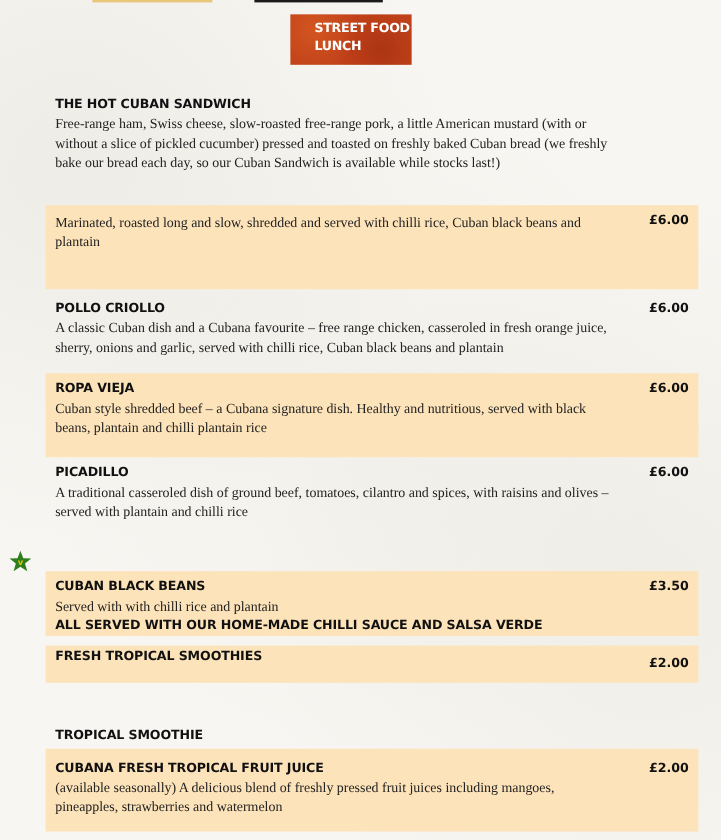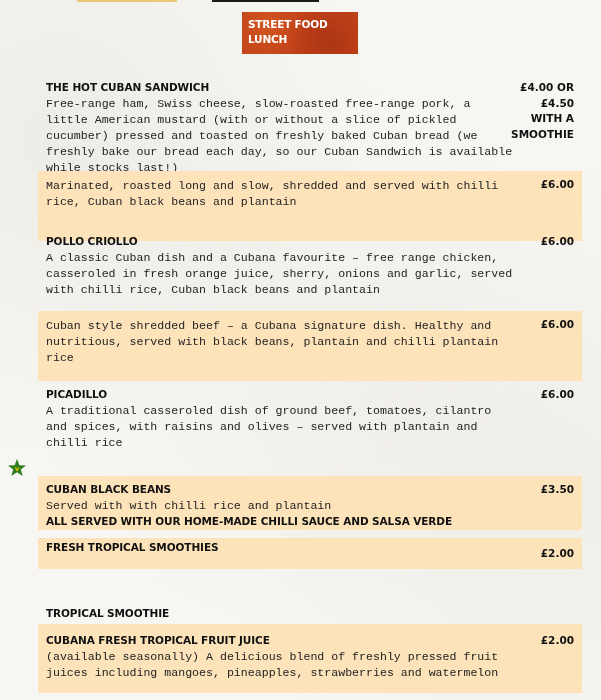--- a/index.html
+++ b/index.html
@@ -11,41 +11,41 @@
       radial-gradient(circle at 90% 70%, rgba(225,222,214,0.35) 0, transparent 45%),
       radial-gradient(circle at 50% 50%, rgba(235,233,226,0.4) 0, transparent 60%);
     font-family: "DejaVu Sans", sans-serif;
     color: #222;
   }
   .top-tab { position: absolute; top: 0; height: 2px; }
   .top-tab.gold { left: 77px; width: 100px; background: #e9c77a; }
   .top-tab.dark { left: 212px; width: 107px; background: #1a1a1a; }
 
   .section-badge {
-    position: absolute; left: 242px; top: 12px; width: 116px; height: 42px;
+    position: absolute; left: 242px; top: 12px; width: 101px; height: 42px;
     background: #c2421a;
     background-image:
       radial-gradient(circle at 20% 30%, rgba(230,110,40,0.45) 0, transparent 40%),
       radial-gradient(circle at 75% 70%, rgba(150,40,10,0.5) 0, transparent 45%);
-    box-sizing: border-box; padding: 5px 0 0 6px;
+    box-sizing: border-box; padding: 5px 0 0 20px;
   }
   .section-badge span {
     display: block; color: #fff; font-family: "DejaVu Sans", sans-serif;
     font-weight: bold; font-size: 10.5px; line-height: 15px; letter-spacing: -0.2px;
     text-transform: uppercase;
   }
 
   .row { position: absolute; left: 38px; width: 544px; box-sizing: border-box; padding: 6px 8px 0 8px; }
   .row.hl { background: #fde3b9; }
   .row .name {
     font-family: "DejaVu Sans", sans-serif; font-weight: bold; font-size: 10.5px;
     text-transform: uppercase; color: #111; line-height: 15px; letter-spacing: -0.1px;
   }
   .row .desc {
-    font-family: Liberation Mono, monospace; font-size: 11.6px; line-height: 16px;
+    font-family: Liberation Serif, serif; font-size: 11.6px; line-height: 16px;
     color: #222; width: 470px; margin-top: 1px;
   }
   .row .price {
     position: absolute; right: 8px; top: 6px; text-align: right;
     font-family: "DejaVu Sans", sans-serif; font-weight: bold; font-size: 10.5px;
     line-height: 15.5px; color: #111; text-transform: uppercase;
   }
   .note {
     position: absolute; left: 46px; top: 515px;
     font-family: "DejaVu Sans", sans-serif; font-weight: bold; font-size: 10.5px;
@@ -60,40 +60,35 @@
 <div class="top-tab dark"></div>
 
 <div class="section-badge">
   <span>STREET FOOD</span>
   <span>LUNCH</span>
 </div>
 
 <div class="row" style="top:74px;height:92px;">
   <div class="name">THE HOT CUBAN SANDWICH</div>
   <div class="desc">Free-range ham, Swiss cheese, slow-roasted free-range pork, a little American mustard (with or without a slice of pickled cucumber) pressed and toasted on freshly baked Cuban bread (we freshly bake our bread each day, so our Cuban Sandwich is available while stocks last!)</div>
-  <div class="price">
-    <div>£4.00 OR</div>
-    <div>£4.50</div>
-    <div>WITH A</div>
-    <div>SMOOTHIE</div>
-  </div>
 </div>
 
 <div class="row hl" style="top:171px;height:70px;">
   <div class="desc">Marinated, roasted long and slow, shredded and served with chilli rice, Cuban black beans and plantain</div>
   <div class="price">£6.00</div>
 </div>
 
-<div class="row" style="top:228px;height:56px;">
+<div class="row" style="top:244px;height:56px;">
   <div class="name">POLLO CRIOLLO</div>
   <div class="desc">A classic Cuban dish and a Cubana favourite – free range chicken, casseroled in fresh orange juice, sherry, onions and garlic, served with chilli rice, Cuban black beans and plantain</div>
   <div class="price">£6.00</div>
 </div>
 
 <div class="row hl" style="top:311px;height:70px;">
+  <div class="name">ROPA VIEJA</div>
   <div class="desc">Cuban style shredded beef – a Cubana signature dish. Healthy and nutritious, served with black beans, plantain and chilli plantain rice</div>
   <div class="price">£6.00</div>
 </div>
 
 <div class="row" style="top:381px;height:70px;">
   <div class="name">PICADILLO</div>
   <div class="desc">A traditional casseroled dish of ground beef, tomatoes, cilantro and spices, with raisins and olives – served with plantain and chilli rice</div>
   <div class="price">£6.00</div>
 </div>
 

